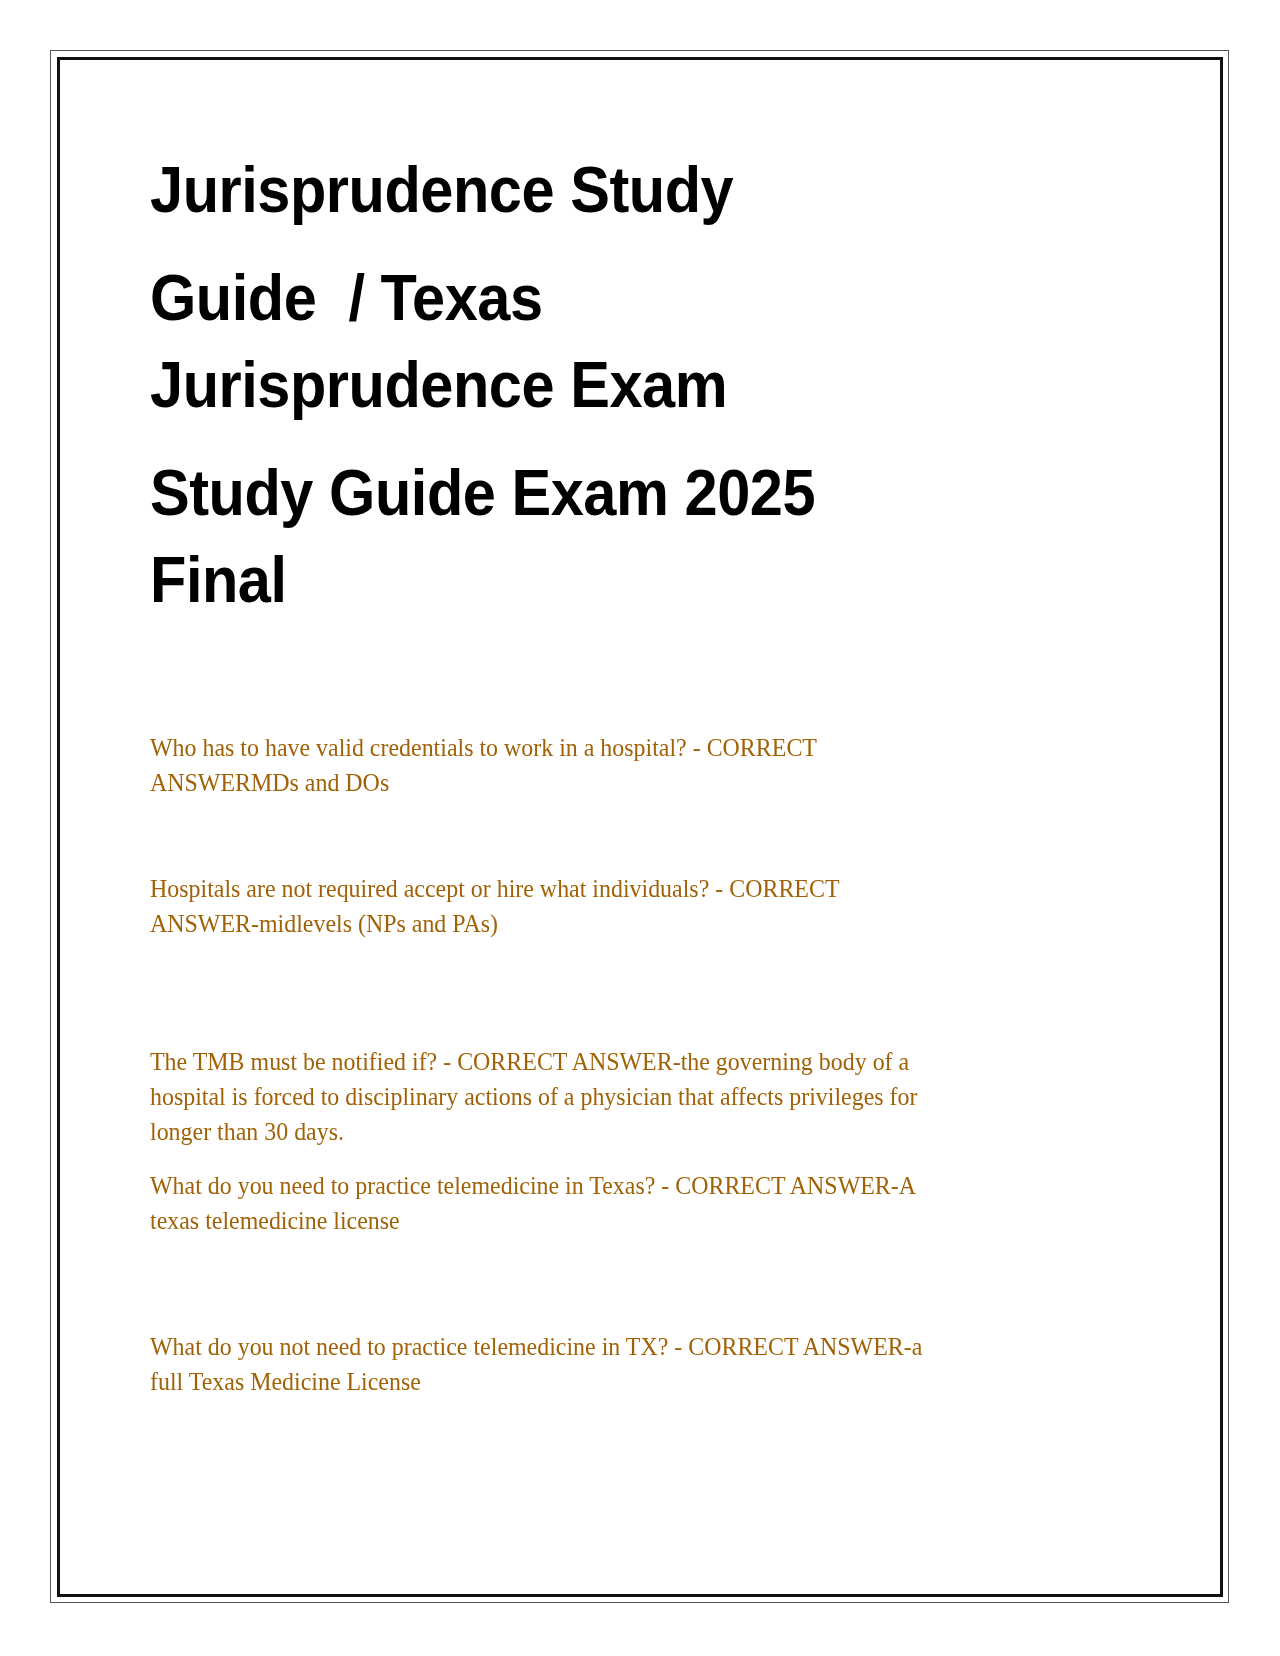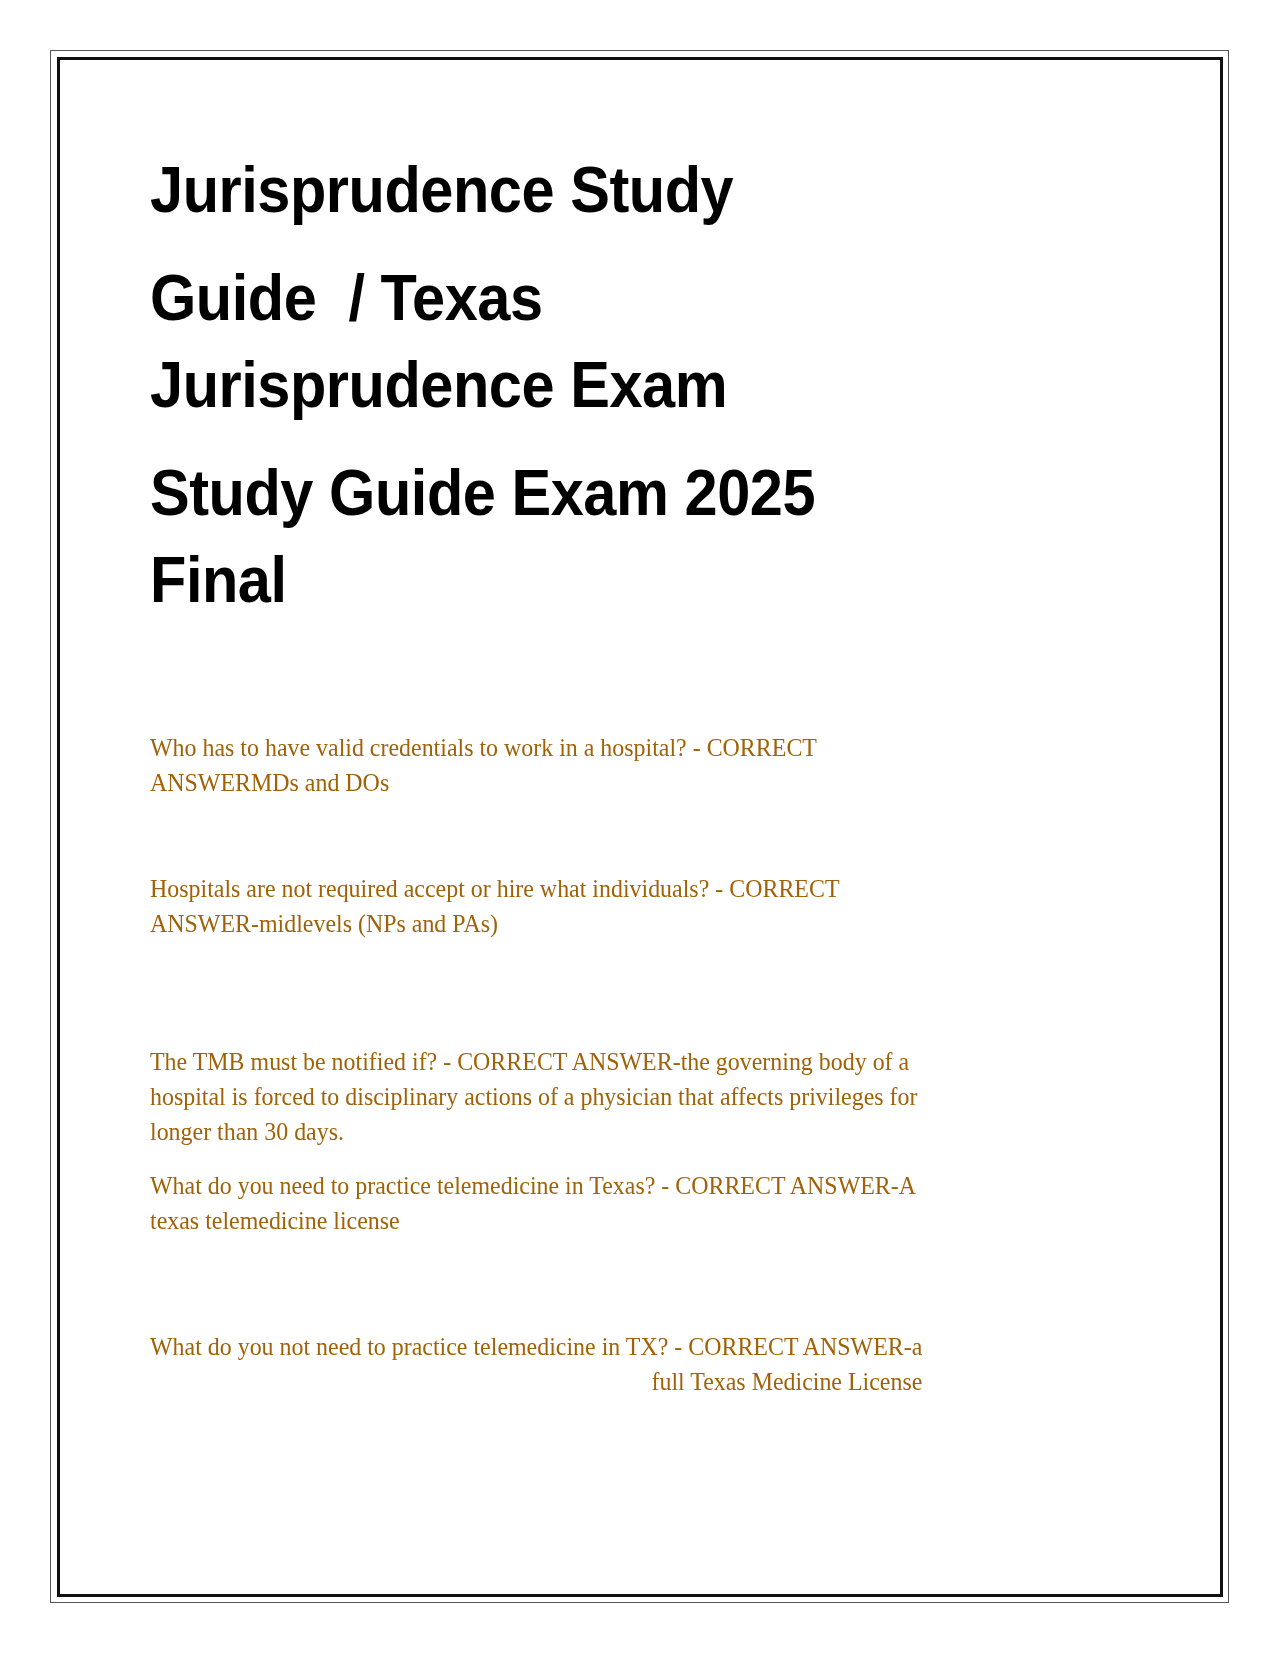--- a/index.html
+++ b/index.html
@@ -96,16 +96,16 @@
   <span class="qline">The TMB must be notified if? - CORRECT ANSWER-the governing body of a</span>
   <span class="qline">hospital is forced to disciplinary actions of a physician that affects privileges for</span>
   <span class="qline">longer than 30 days.</span>
 </p>
 
 <p class="qa" style="top:1168px;">
   <span class="qline">What do you need to practice telemedicine in Texas? - CORRECT ANSWER-A</span>
   <span class="qline">texas telemedicine license</span>
 </p>
 
-<p class="qa" style="top:1329px;text-align:right;">
+<p class="qa" style="top:1329px;">
   <span class="qline">What do you not need to practice telemedicine in TX? - CORRECT ANSWER-a</span>
   <span class="qline">full Texas Medicine License</span>
 </p>
 
 </body></html>

